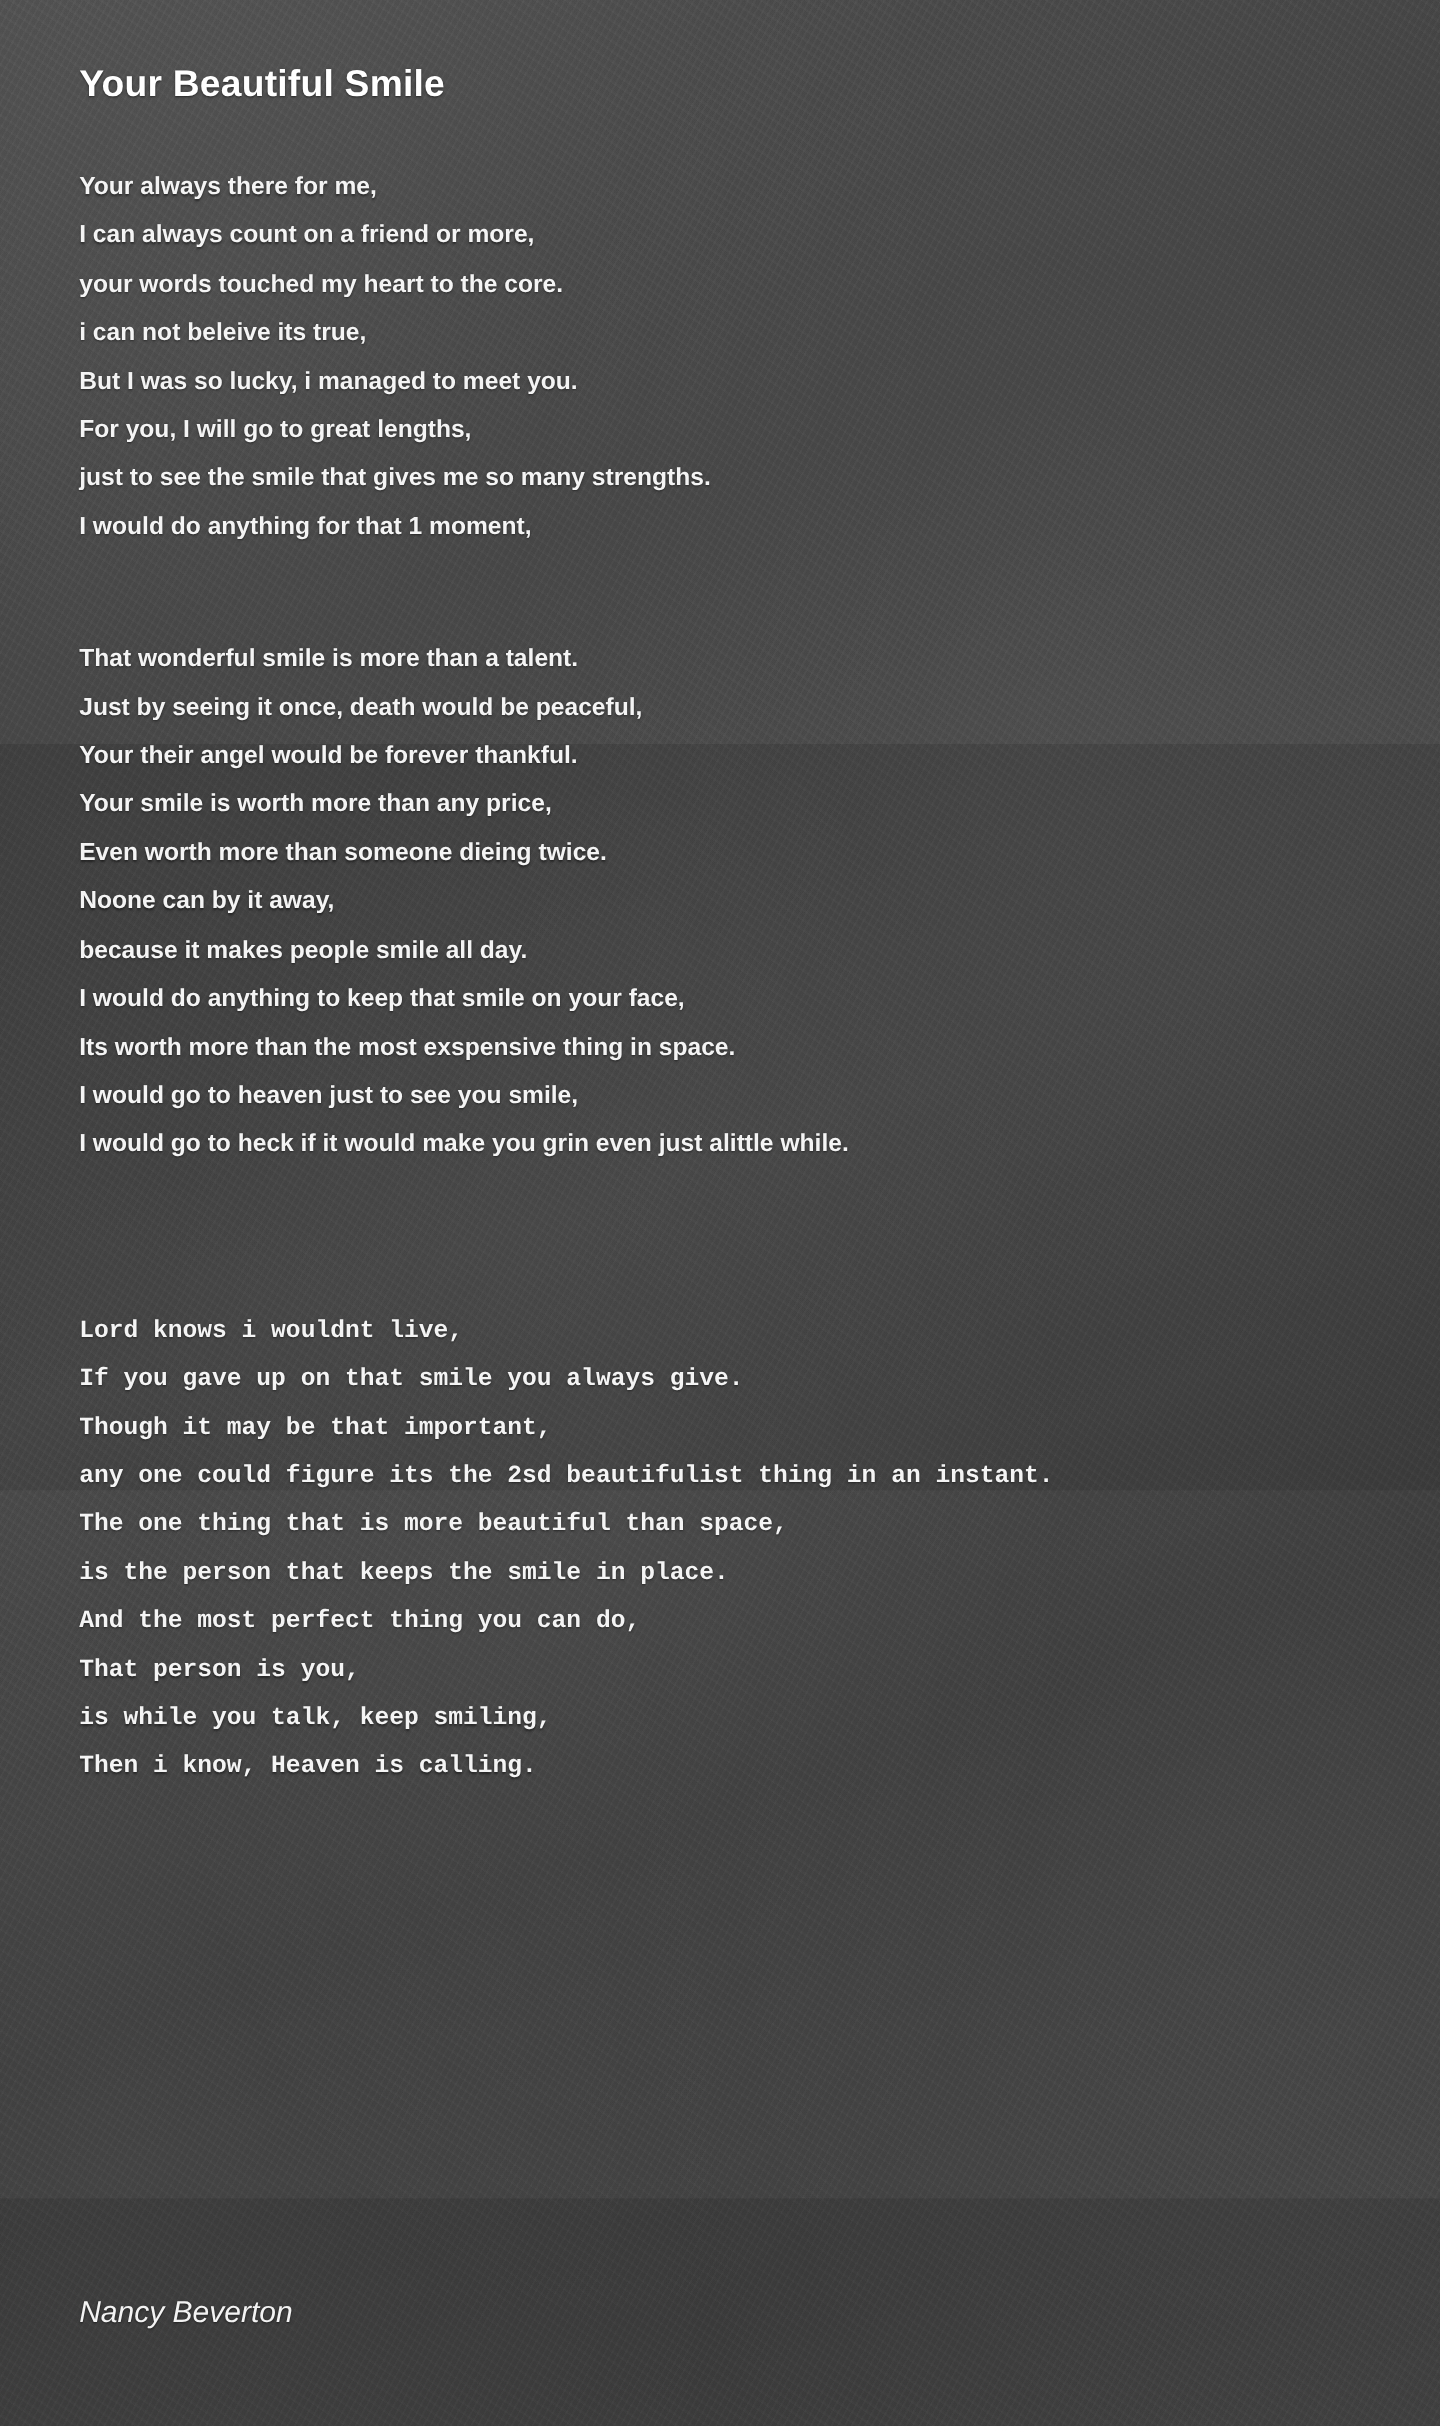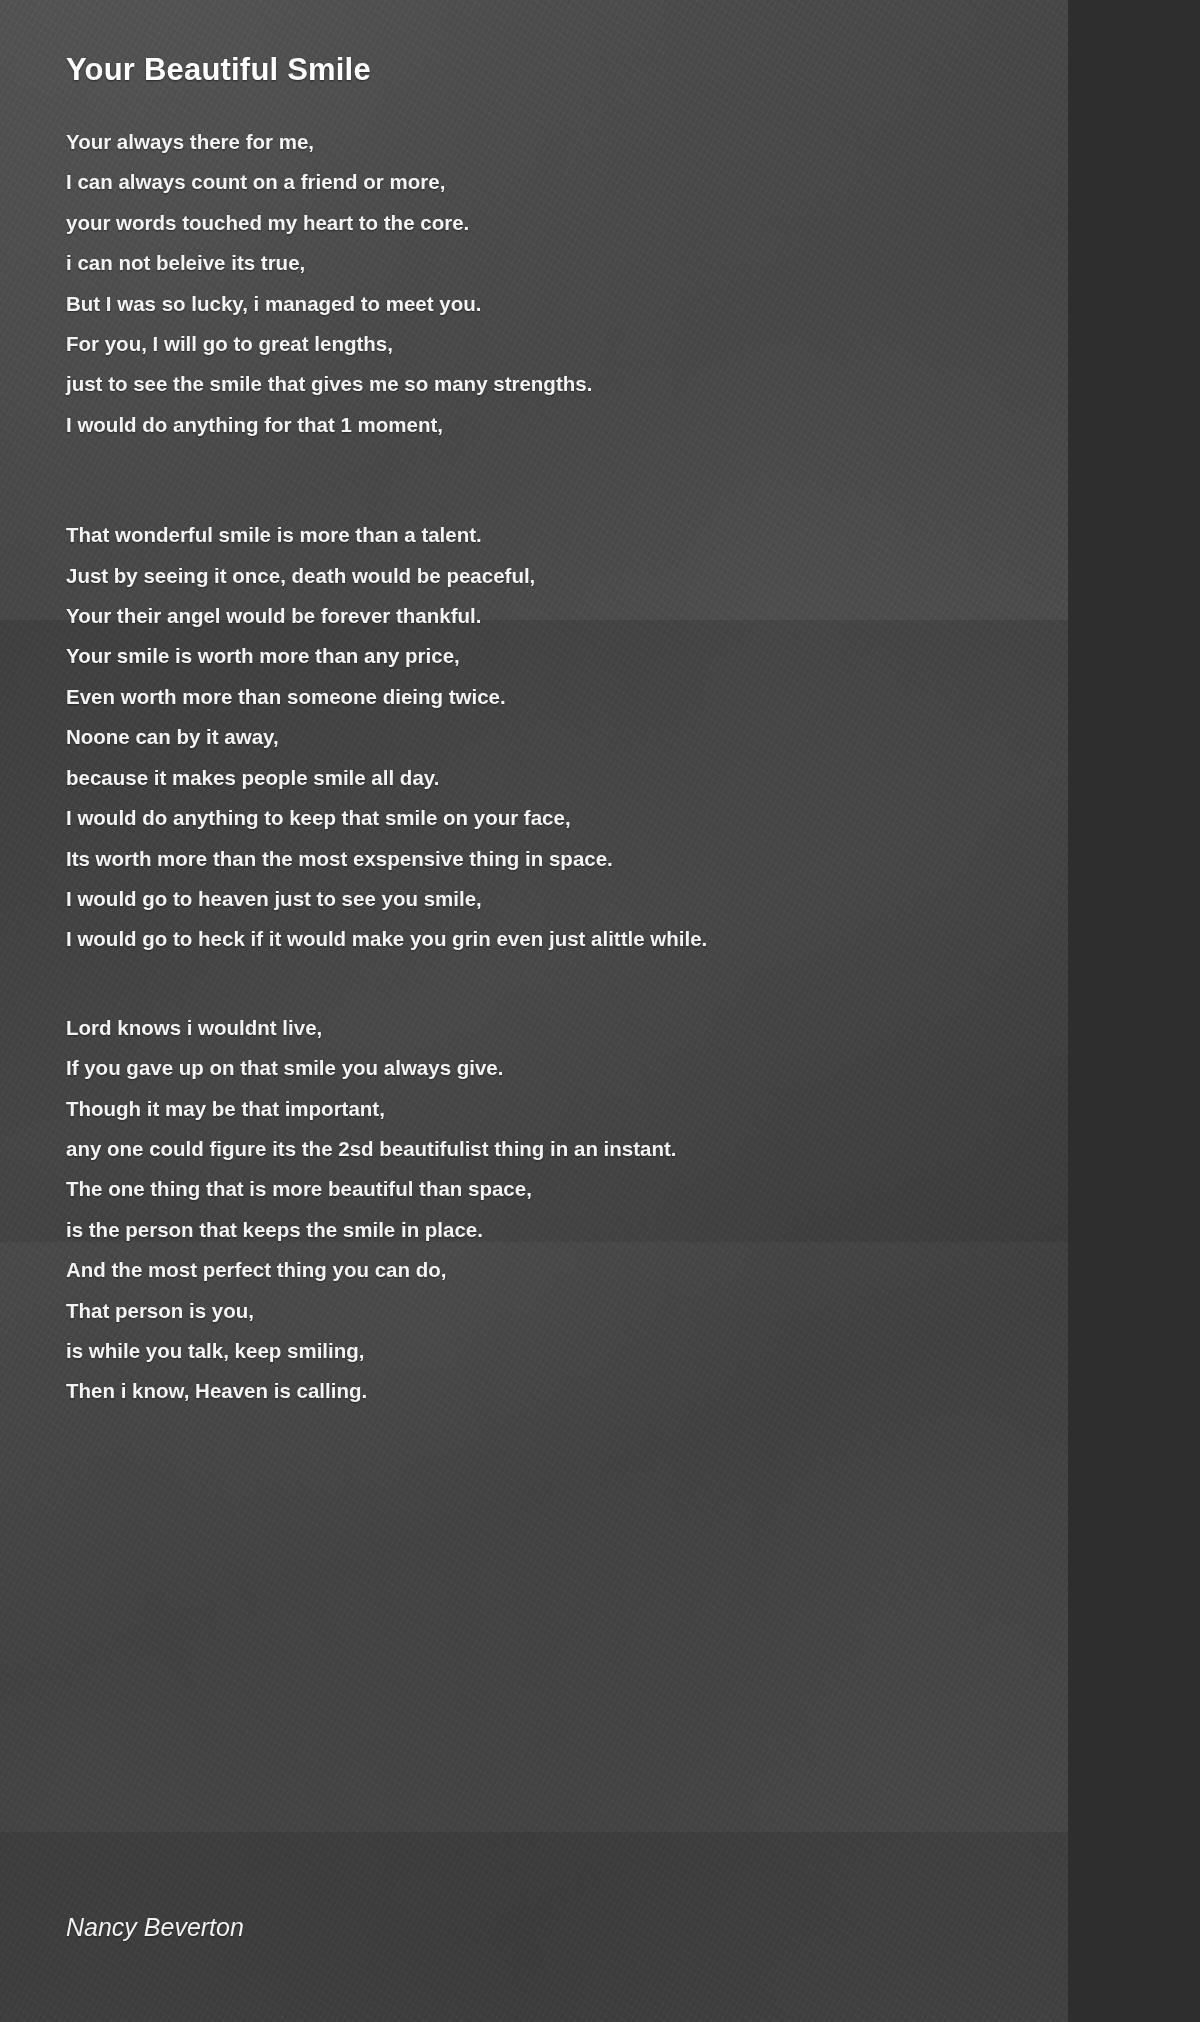--- a/index.html
+++ b/index.html
@@ -2,21 +2,21 @@
 <html><head>
 <meta charset="utf-8">
 <style>
   html, body {
     margin: 0;
     padding: 0;
     background: #2e2e2e;
   }
   .page {
     position: relative;
-    width: 1068px;
+    width: 1200px;
     height: 2022px;
     overflow: hidden;
     background-color: #4a4a4a;
     background-image:
       radial-gradient(ellipse at 18% 12%, rgba(255,255,255,0.045) 0%, rgba(255,255,255,0) 42%),
       radial-gradient(ellipse at 72% 30%, rgba(255,255,255,0.04) 0%, rgba(255,255,255,0) 38%),
       radial-gradient(ellipse at 42% 62%, rgba(255,255,255,0.05) 0%, rgba(255,255,255,0) 40%),
       radial-gradient(ellipse at 85% 78%, rgba(255,255,255,0.035) 0%, rgba(255,255,255,0) 36%),
       radial-gradient(ellipse at 8% 88%, rgba(255,255,255,0.04) 0%, rgba(255,255,255,0) 34%),
       repeating-linear-gradient(118deg, rgba(255,255,255,0.022) 0px, rgba(255,255,255,0.022) 1px, rgba(0,0,0,0.02) 2px, rgba(0,0,0,0.02) 5px),
@@ -44,24 +44,24 @@
   }
   .poem-title {
     font-size: 31px;
     font-weight: bold;
     letter-spacing: 0.2px;
     padding-top: 52px;
     color: #ffffff;
     text-shadow: 0 1px 2px rgba(0,0,0,0.55);
   }
   .stanza {
-    margin-top: 34px;
+    margin-top: 48px;
   }
   .stanza.s2 { margin-top: 70px; }
-  .stanza.s3 { margin-top: 48px; }
+  .stanza.s3 { margin-top: 116px; font-family: Liberation Mono, monospace; }
   .line {
     font-size: 20.5px;
     font-weight: bold;
     line-height: 40.4px;
     color: #f4f4f4;
     text-shadow: 0 1px 2px rgba(0,0,0,0.5);
     white-space: pre;
   }
   .author {
     position: absolute;

